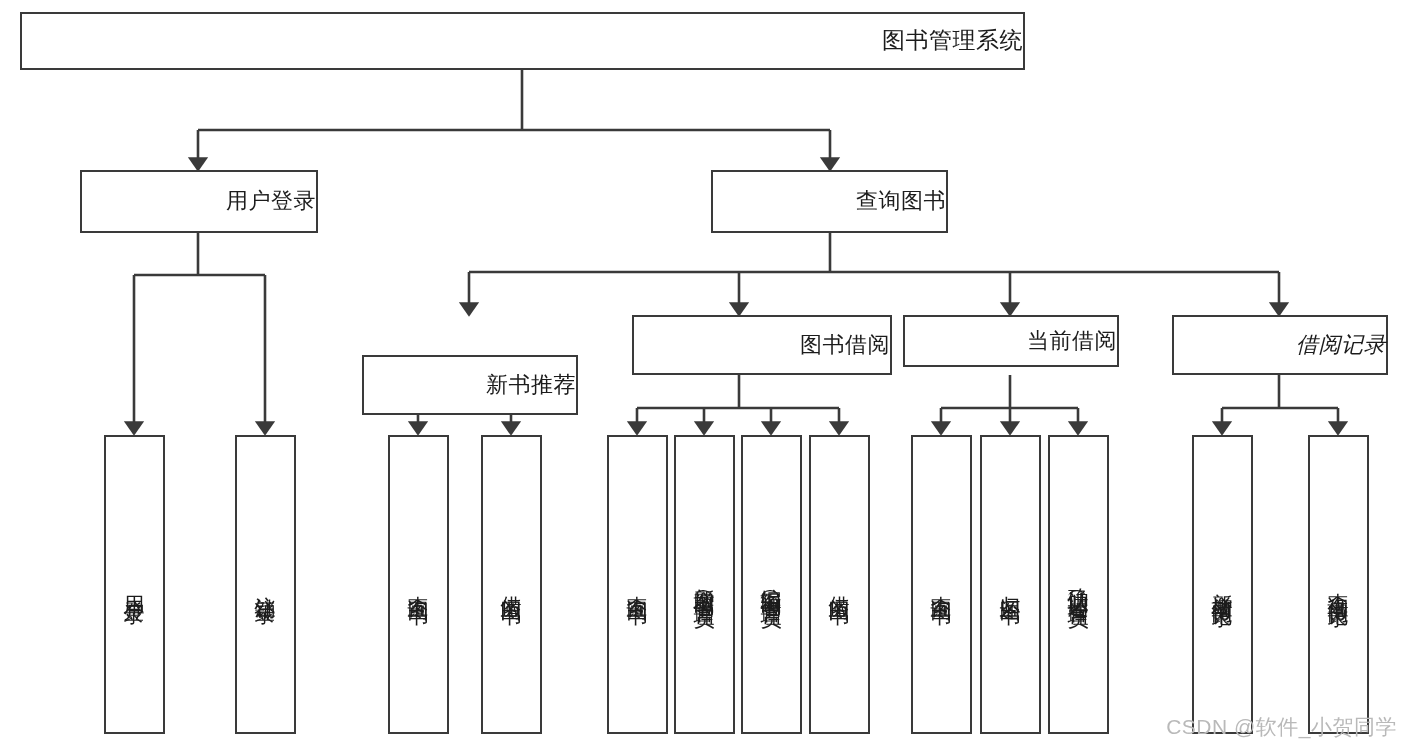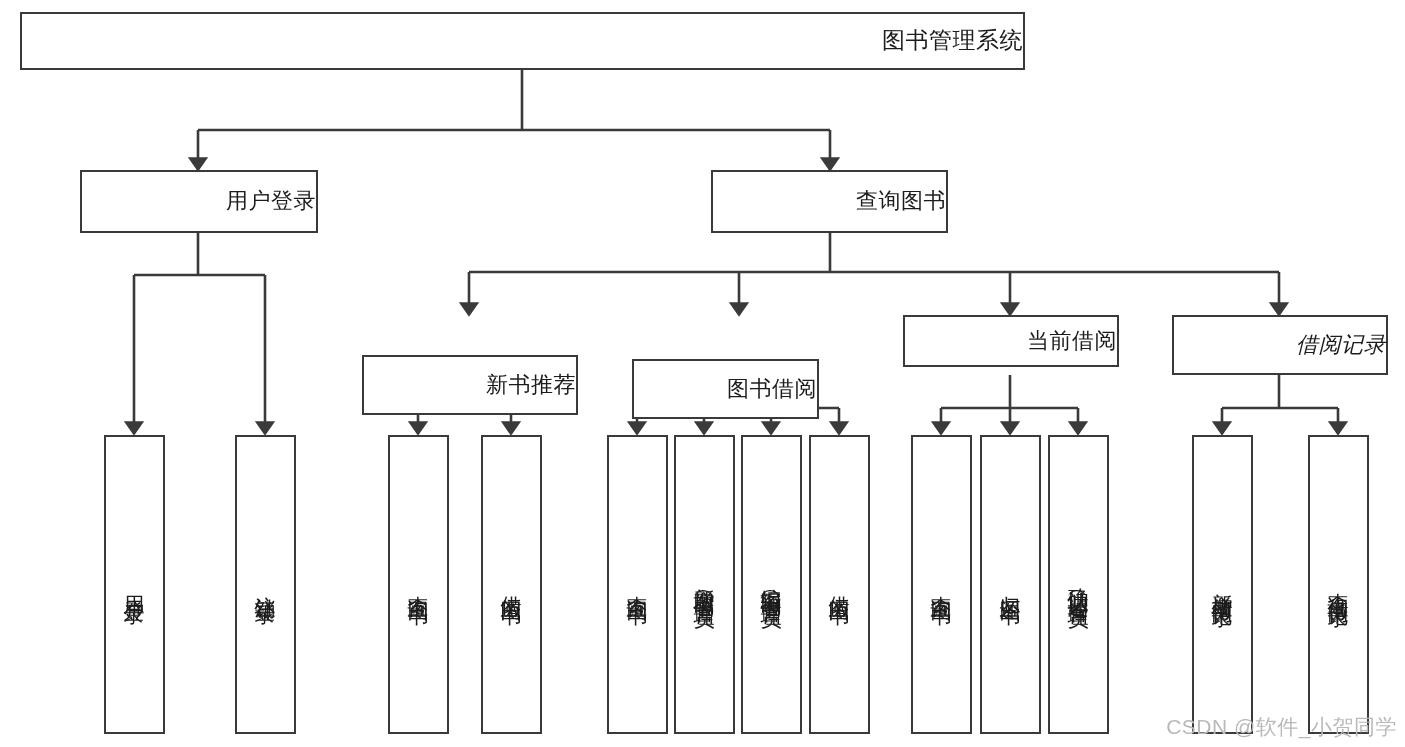--- a/index.html
+++ b/index.html
@@ -143,21 +143,21 @@
   <div class="node horiz" style="left:80px; top:170px; width:238px; height:63px;">
     <span class="node-label">用户登录</span>
   </div>
   <div class="node horiz" style="left:711px; top:170px; width:237px; height:63px;">
     <span class="node-label">查询图书</span>
   </div>
 
   <div class="node horiz" style="left:362px; top:315px; width:216px; height:60px;margin-top:40px;">
     <span class="node-label">新书推荐</span>
   </div>
-  <div class="node horiz" style="left:632px; top:315px; width:187px; height:60px;margin-top:44px;">
+  <div class="node horiz" style="left:632px; top:315px; width:260px; height:60px;">
     <span class="node-label">图书借阅</span>
   </div>
   <div class="node horiz" style="left:903px; top:315px; width:216px; height:52px;">
     <span class="node-label">当前借阅</span>
   </div>
   <div class="node horiz" style="left:1172px; top:315px; width:216px; height:60px;font-style:italic;">
     <span class="node-label">借阅记录</span>
   </div>
 
   <div class="node vert" style="left:104px; top:435px; width:61px; height:299px;">

